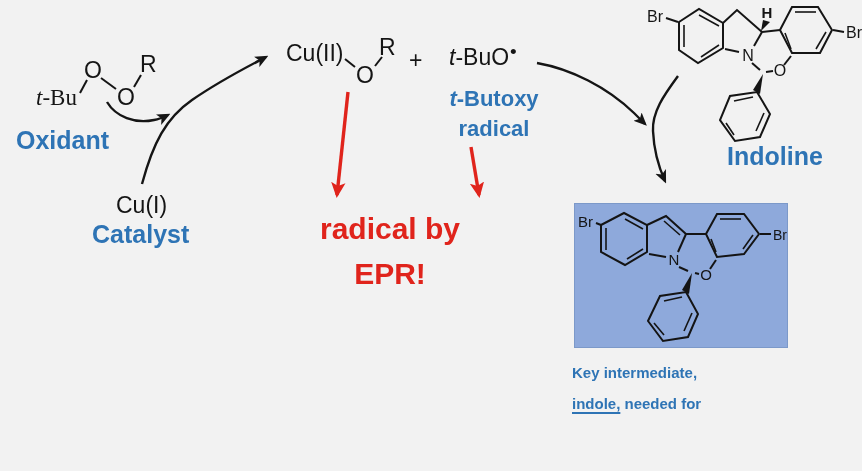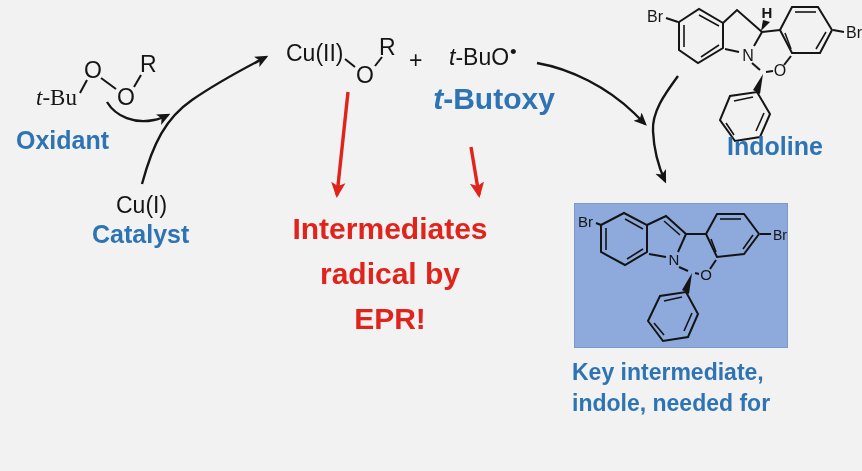--- a/index.html
+++ b/index.html
@@ -9,25 +9,25 @@
     background:#f2f2f2;
     font-family:"Liberation Sans", sans-serif;
     color:#151515;
   }
   .abs { position:absolute; white-space:nowrap; }
   .formula { font-size:23px; color:#151515; }
   .it { font-style:italic; }
   .dot { position:relative; top:-7px; font-size:19px; margin-left:1px; }
   .blue { color:#2e74b5; font-weight:bold; }
   .lbl-lg { font-size:25px; }
-  .butoxy-lbl { font-size:30px; line-height:30px; width:126px; text-align:center; }
+  .butoxy-lbl { font-size:22px; line-height:30px; width:126px; text-align:center; }
   .epr { font-size:30px; line-height:45px; width:284px; text-align:center;
          color:#e0241c; font-weight:bold; }
-  .caption { font-size:23px; line-height:31px; }
-  .caption .u { text-decoration-thickness:2px; text-underline-offset:3px; }
+  .caption { font-size:15px; line-height:31px; }
+  .caption .u { text-decoration:underline; text-decoration-thickness:2px; text-underline-offset:3px; }
   .bluebox { background:#8ea9db; border:1px solid #7c99c9; }
   svg { display:block; overflow:visible; }
   svg text { font-family:"Liberation Sans", sans-serif; fill:#151515; }
   .overlay { position:absolute; left:0; top:0; pointer-events:none; }
 </style>
 </head>
 <body>
 
 <div class="abs formula" style="left:36px; top:85px;font-family:Liberation Serif, serif;"><span class="it">t</span><span>-Bu</span></div>
 <div class="abs formula" style="left:84px; top:57px;">O</div>
@@ -39,24 +39,24 @@
 <div class="abs blue lbl-lg" style="left:92px; top:220px;text-align:center;">Catalyst</div>
 
 <div class="abs formula" style="left:286px; top:40px;">Cu(II)</div>
 <div class="abs formula" style="left:356px; top:62px;">O</div>
 <div class="abs formula" style="left:379px; top:34px;">R</div>
 <div class="abs formula" style="left:409px; top:47px;">+</div>
 
 <div class="abs formula" style="left:449px; top:44px;"><span class="it">t</span><span>-BuO</span><span class="dot">•</span></div>
 <div class="abs blue butoxy-lbl" style="left:431px; top:84px;">
   <div><span class="it">t</span><span>-Butoxy</span></div>
+  <div>radical</div>
 </div>
 
 <div class="abs epr" style="left:248px; top:206px;">
-  <div>Intermediates</div>
   <div>radical by</div>
   <div>EPR!</div>
 </div>
 
 <svg class="abs" style="left:632px; top:0;" width="235" height="160" viewBox="0 0 235 160">
   <g stroke="#151515" stroke-width="2" fill="none">
 
     <polygon points="47,22 67,9 91,23 91,48 66,63 47,50"></polygon>
     <line x1="67" y1="15" x2="87" y2="26" stroke-width="1.6"></line>
     <line x1="87" y1="45" x2="69" y2="57" stroke-width="1.6"></line>
@@ -88,21 +88,21 @@
 
   <polygon points="129,31 131,20 138,22" fill="#151515"></polygon>
   <polygon points="131,74 121,90 128,94" fill="#151515"></polygon>
 
   <text x="15" y="22" font-size="16">Br</text>
   <text x="214" y="38" font-size="16">Br</text>
   <text x="135" y="18" font-size="15" text-anchor="middle" font-weight="bold">H</text>
   <text x="116" y="61" font-size="16" text-anchor="middle">N</text>
   <text x="148" y="76" font-size="16" text-anchor="middle">O</text>
 </svg>
-<div class="abs blue lbl-lg" style="left:727px; top:132px;">Indoline</div>
+<div class="abs blue lbl-lg" style="left:727px; top:142px;">Indoline</div>
 
 <div class="abs bluebox" style="left:574px; top:203px; width:214px; height:145px;">
   <svg width="213" height="143" viewBox="0 0 213 143">
     <g stroke="#141414" stroke-width="2" fill="none">
 
       <polygon points="26,21 49,9 72,21 72,48 50,61 26,48"></polygon>
       <line x1="50" y1="15" x2="68" y2="25" stroke-width="1.6"></line>
       <line x1="68" y1="45" x2="52" y2="55" stroke-width="1.6"></line>
       <line x1="31" y1="46" x2="31" y2="24" stroke-width="1.6"></line>
 

